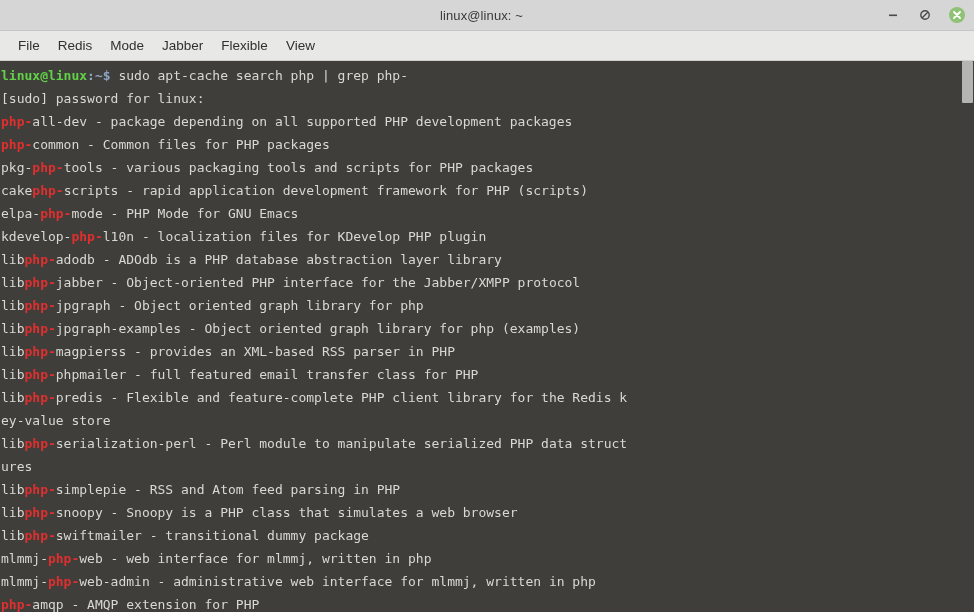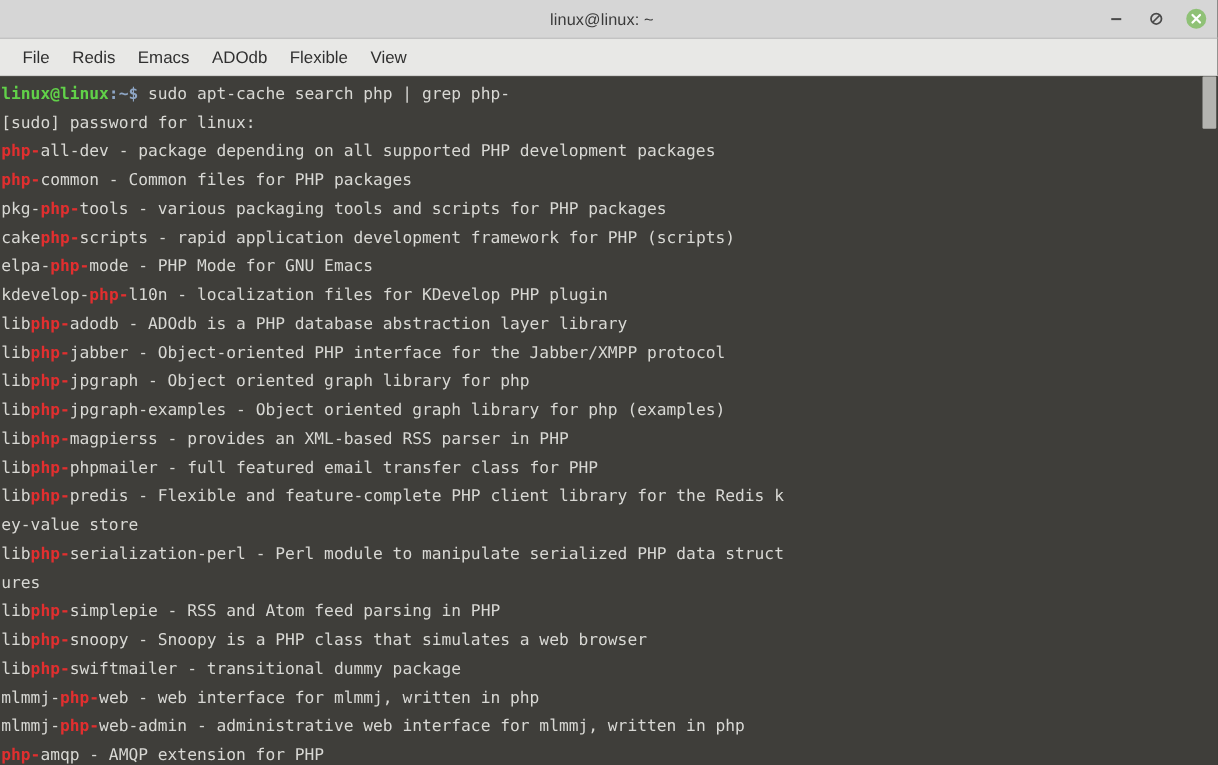--- a/index.html
+++ b/index.html
@@ -152,22 +152,22 @@
           <circle cx="9" cy="9" r="8" fill="#8fc176"></circle>
           <path d="M6 6 L12 12 M12 6 L6 12" stroke="#ffffff" stroke-width="1.8" stroke-linecap="round"></path>
         </svg>
       </div>
     </div>
   </div>
 
   <div id="menubar">
     <div class="menu-item">File</div>
     <div class="menu-item">Redis</div>
-    <div class="menu-item">Emacs</div>
-    <div class="menu-item">ADOdb</div>
+    <div class="menu-item">Mode</div>
+    <div class="menu-item">Jabber</div>
     <div class="menu-item">Flexible</div>
     <div class="menu-item">View</div>
   </div>
 
   <div id="terminal-area">
     <div id="terminal"><div class="line"><span class="c-user">linux@linux</span><span class="c-path">:~$</span><span class="c-plain"> sudo apt-cache search php | grep php-</span></div><div class="line"><span class="c-plain">[sudo] password for linux:</span></div><div class="line"><span class="c-match">php-</span><span class="c-plain">all-dev - package depending on all supported PHP development packages</span></div><div class="line"><span class="c-match">php-</span><span class="c-plain">common - Common files for PHP packages</span></div><div class="line"><span class="c-plain">pkg-</span><span class="c-match">php-</span><span class="c-plain">tools - various packaging tools and scripts for PHP packages</span></div><div class="line"><span class="c-plain">cake</span><span class="c-match">php-</span><span class="c-plain">scripts - rapid application development framework for PHP (scripts)</span></div><div class="line"><span class="c-plain">elpa-</span><span class="c-match">php-</span><span class="c-plain">mode - PHP Mode for GNU Emacs</span></div><div class="line"><span class="c-plain">kdevelop-</span><span class="c-match">php-</span><span class="c-plain">l10n - localization files for KDevelop PHP plugin</span></div><div class="line"><span class="c-plain">lib</span><span class="c-match">php-</span><span class="c-plain">adodb - ADOdb is a PHP database abstraction layer library</span></div><div class="line"><span class="c-plain">lib</span><span class="c-match">php-</span><span class="c-plain">jabber - Object-oriented PHP interface for the Jabber/XMPP protocol</span></div><div class="line"><span class="c-plain">lib</span><span class="c-match">php-</span><span class="c-plain">jpgraph - Object oriented graph library for php</span></div><div class="line"><span class="c-plain">lib</span><span class="c-match">php-</span><span class="c-plain">jpgraph-examples - Object oriented graph library for php (examples)</span></div><div class="line"><span class="c-plain">lib</span><span class="c-match">php-</span><span class="c-plain">magpierss - provides an XML-based RSS parser in PHP</span></div><div class="line"><span class="c-plain">lib</span><span class="c-match">php-</span><span class="c-plain">phpmailer - full featured email transfer class for PHP</span></div><div class="line"><span class="c-plain">lib</span><span class="c-match">php-</span><span class="c-plain">predis - Flexible and feature-complete PHP client library for the Redis k</span></div><div class="line"><span class="c-plain">ey-value store</span></div><div class="line"><span class="c-plain">lib</span><span class="c-match">php-</span><span class="c-plain">serialization-perl - Perl module to manipulate serialized PHP data struct</span></div><div class="line"><span class="c-plain">ures</span></div><div class="line"><span class="c-plain">lib</span><span class="c-match">php-</span><span class="c-plain">simplepie - RSS and Atom feed parsing in PHP</span></div><div class="line"><span class="c-plain">lib</span><span class="c-match">php-</span><span class="c-plain">snoopy - Snoopy is a PHP class that simulates a web browser</span></div><div class="line"><span class="c-plain">lib</span><span class="c-match">php-</span><span class="c-plain">swiftmailer - transitional dummy package</span></div><div class="line"><span class="c-plain">mlmmj-</span><span class="c-match">php-</span><span class="c-plain">web - web interface for mlmmj, written in php</span></div><div class="line"><span class="c-plain">mlmmj-</span><span class="c-match">php-</span><span class="c-plain">web-admin - administrative web interface for mlmmj, written in php</span></div><div class="line"><span class="c-match">php-</span><span class="c-plain">amqp - AMQP extension for PHP</span></div></div>
     <div id="scrollbar">
       <div id="scroll-thumb" style="top: 0px; height: 42px;"></div>
     </div>
   </div>

